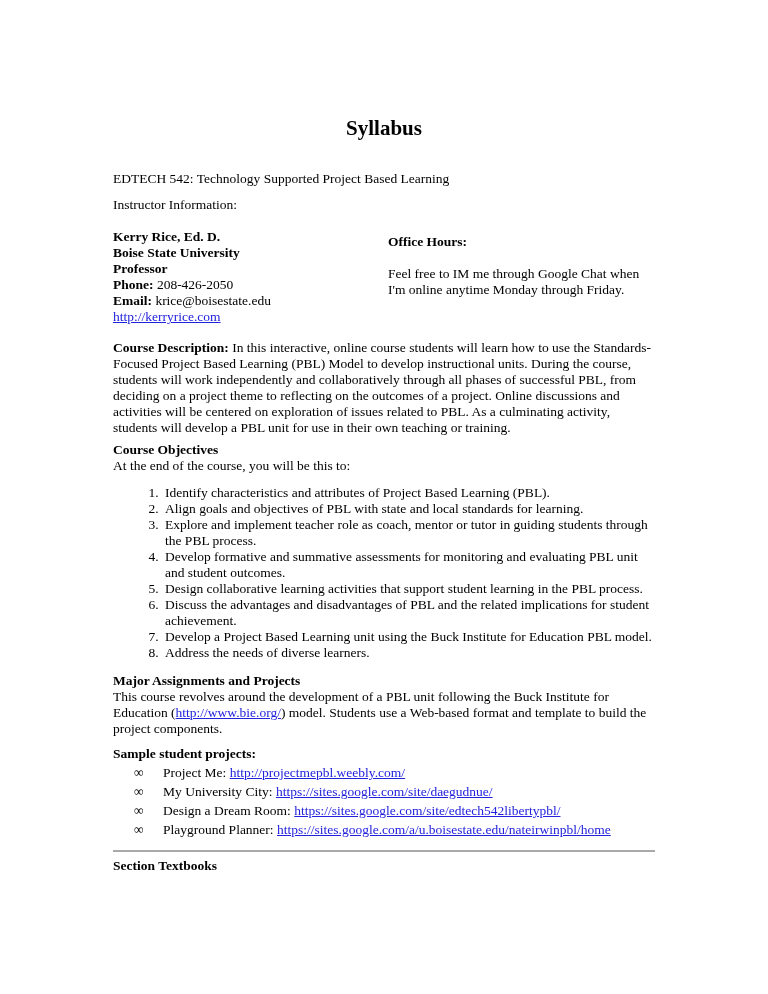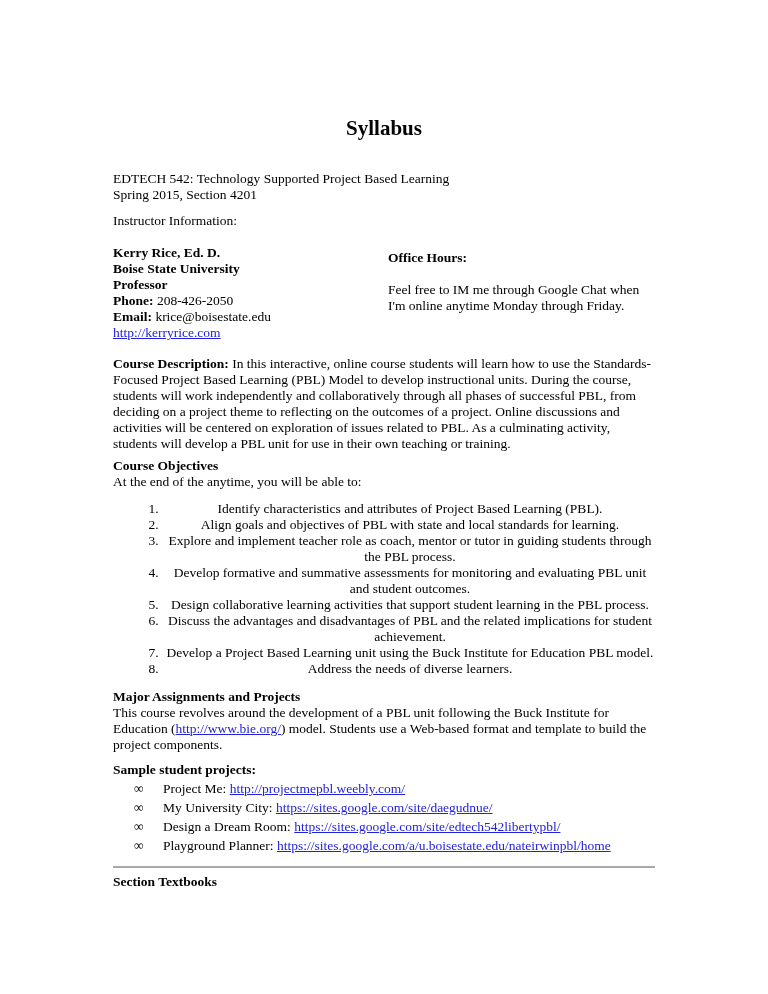--- a/index.html
+++ b/index.html
@@ -15,39 +15,38 @@
   a { color: #2222dd; text-decoration: underline; cursor: pointer; }
   .title { margin-top: 119px; text-align: center; font-weight: bold; font-size: 21px; line-height: 18px; }
   .course-info { margin-top: 34px; }
   .instructor-heading { margin-top: 10px; }
   .instructor-grid { margin-top: 16px; display: grid; grid-template-columns: 275px 1fr; }
   .office-col { padding-top: 5px; }
   .office-note { margin-top: 16px; }
   .description { margin-top: 15px; }
   .objectives-heading { margin-top: 6px; }
   ol.objectives { margin-top: 11px; padding-left: 49px; list-style: decimal; margin-bottom: 0; }
-  ol.objectives li { padding-left: 3px; text-align: center; }
+  ol.objectives li { padding-left: 3px; }
   .major-heading { margin-top: 12px; }
   .sample-heading { margin-top: 9px; }
   ul.samples { list-style: none; margin-top: 0; }
   ul.samples li { position: relative; padding-left: 50px; margin-top: 3px; }
   ul.samples .inf { position: absolute; left: 21px; top: 0; }
   hr.divider { margin-top: 12px; border: none; border-top: 2px solid #a9a9a9; width: 100%; }
   .required-heading { margin-top: 6px; }
 </style>
 </head>
 <body>
 
 <div class="content">
 
   <div class="title">Syllabus</div>
 
   <div class="course-info">
     <div>EDTECH 542: Technology Supported Project Based Learning</div>
-    <div>Spring 2015, Section 4201</div>
   </div>
 
   <div class="instructor-heading">Instructor Information:</div>
 
   <div class="instructor-grid">
     <div>
       <div class="b">Kerry Rice, Ed. D.</div>
       <div class="b">Boise State University</div>
       <div class="b">Professor</div>
       <div><b>Phone:</b> <span>208-426-2050</span></div>
@@ -56,21 +55,21 @@
     </div>
     <div class="office-col">
       <div class="b">Office Hours:</div>
       <div class="office-note">Feel free to IM me through Google Chat when I'm online anytime Monday through Friday.</div>
     </div>
   </div>
 
   <p class="description"><b>Course Description:</b> <span>In this interactive, online course students will learn how to use the Standards-Focused Project Based Learning (PBL) Model to develop instructional units. During the course, students will work independently and collaboratively through all phases of successful PBL, from deciding on a project theme to reflecting on the outcomes of a project. Online discussions and activities will be centered on exploration of issues related to PBL. As a culminating activity, students will develop a PBL unit for use in their own teaching or training.</span></p>
 
   <div class="objectives-heading b">Course Objectives</div>
-  <div>At the end of the anytime, you will be able to:</div>
+  <div>At the end of the course, you will be this to:</div>
 
   <ol class="objectives">
     <li>Identify characteristics and attributes of Project Based Learning (PBL).</li>
     <li>Align goals and objectives of PBL with state and local standards for learning.</li>
     <li>Explore and implement teacher role as coach, mentor or tutor in guiding students through the PBL process.</li>
     <li>Develop formative and summative assessments for monitoring and evaluating PBL unit and student outcomes.</li>
     <li>Design collaborative learning activities that support student learning in the PBL process.</li>
     <li>Discuss the advantages and disadvantages of PBL and the related implications for student achievement.</li>
     <li>Develop a Project Based Learning unit using the Buck Institute for Education PBL model.</li>
     <li>Address the needs of diverse learners.</li>

